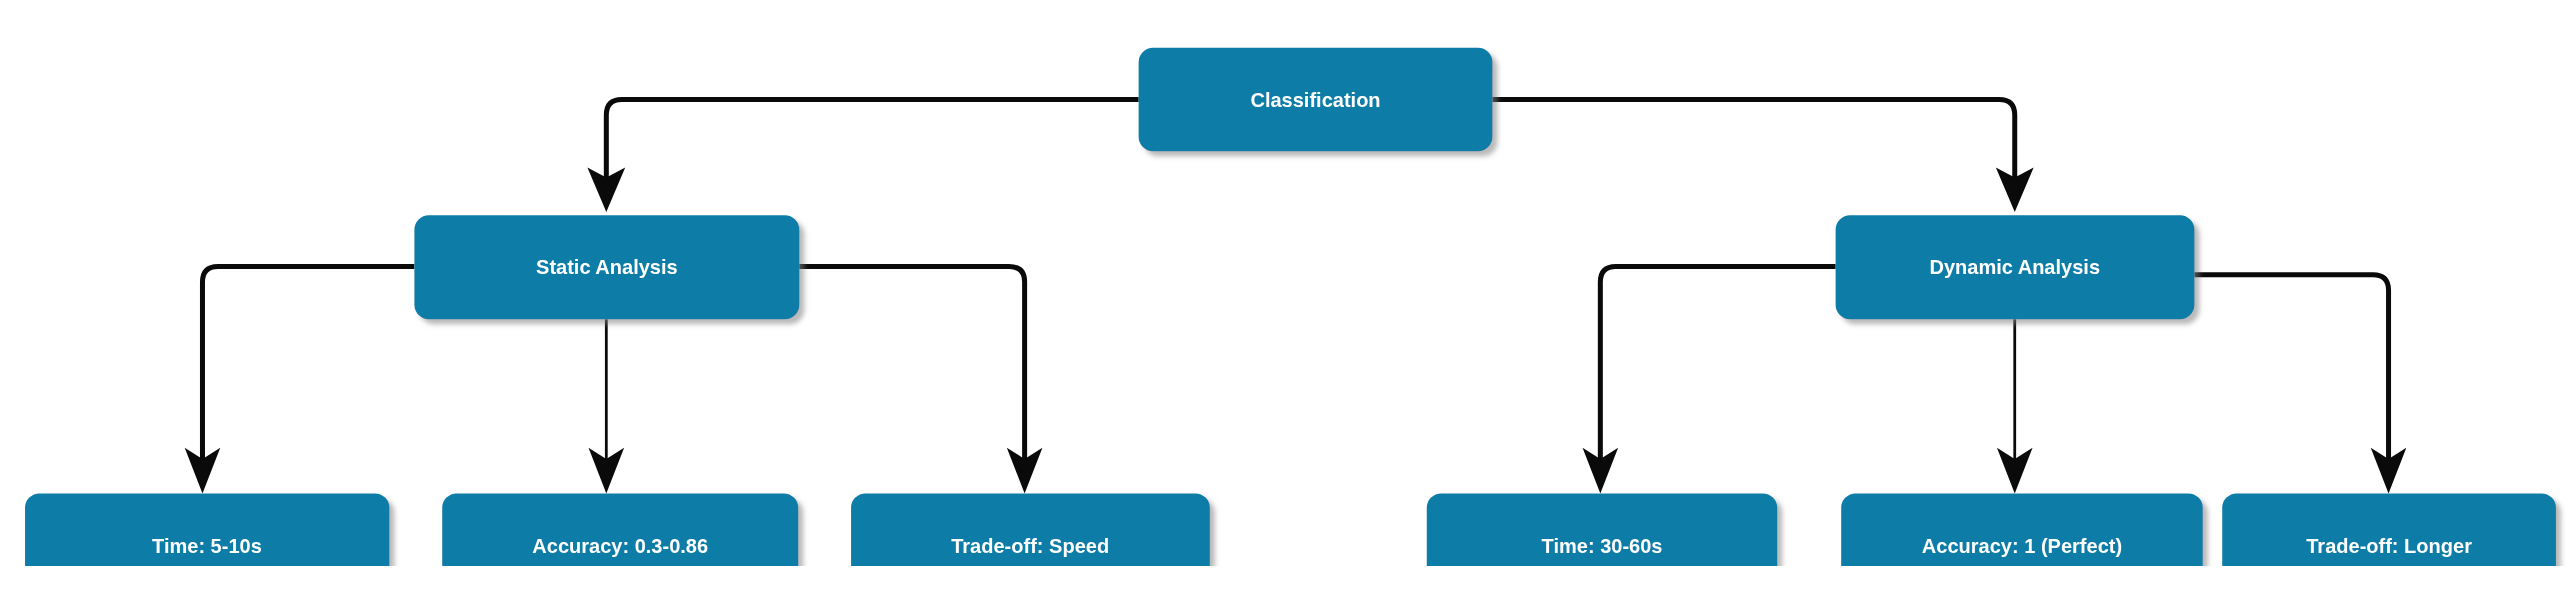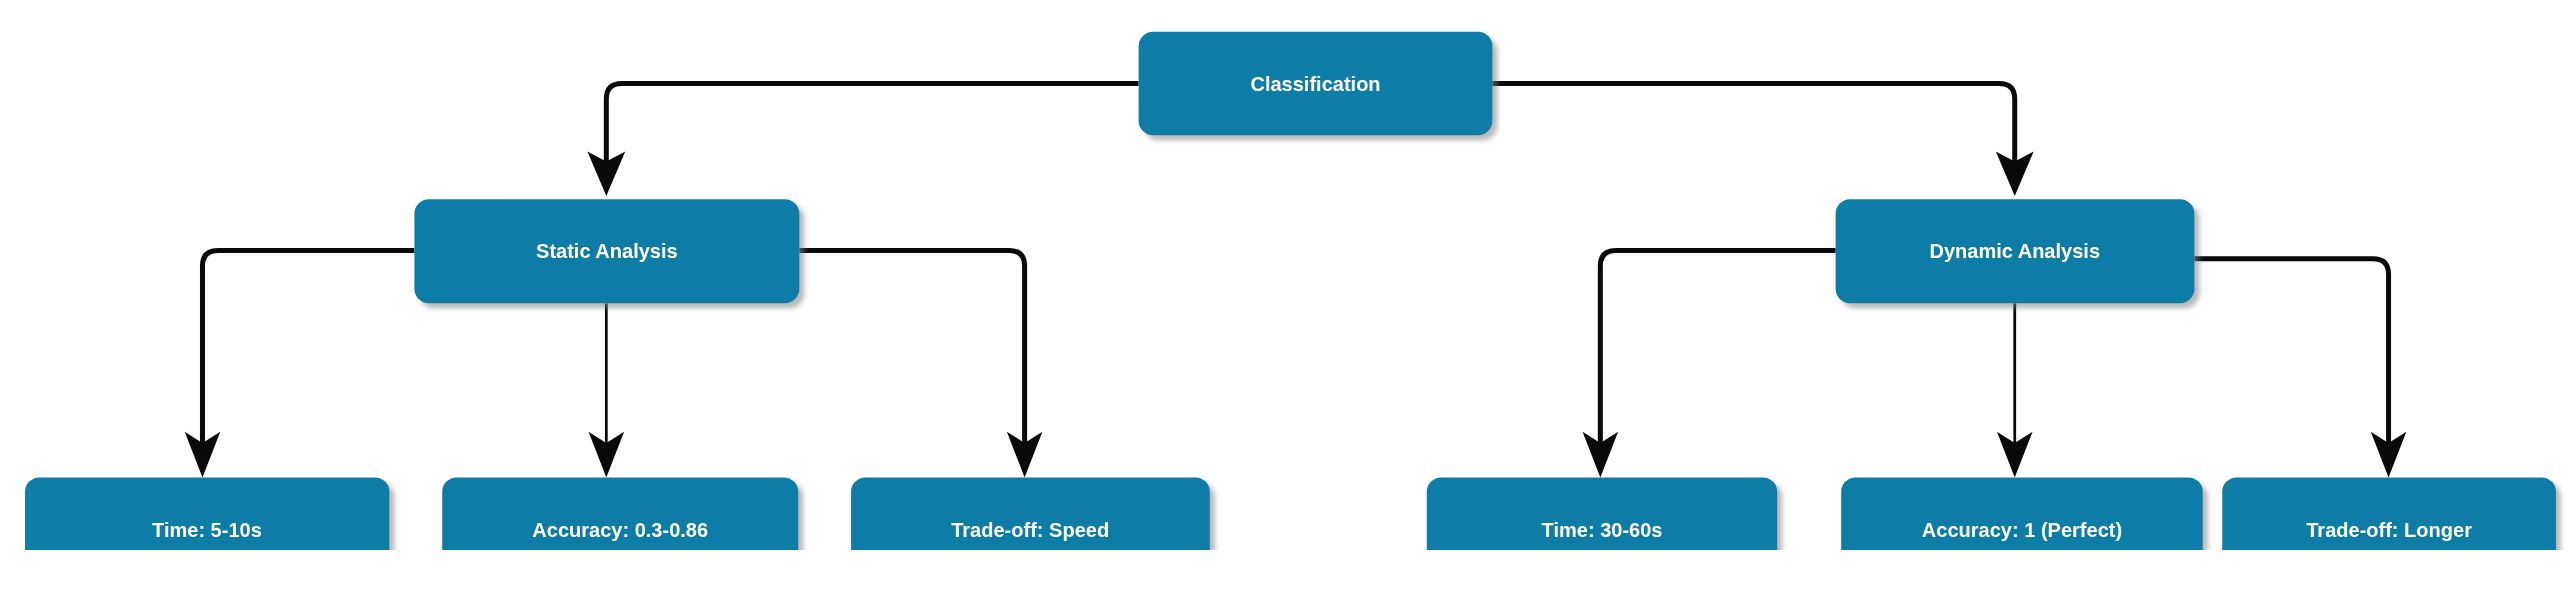--- a/index.html
+++ b/index.html
@@ -9,20 +9,21 @@
   }
   body {
     font-family: "Liberation Sans", sans-serif;
   }
   #diagram-root {
     position: relative;
     width: 2576px;
     height: 550px;
     background: #ffffff;
     overflow: hidden;
+    margin-top: 16px;
   }
   #flowchart-svg {
     position: absolute;
     top: 0;
     left: 0;
     width: 2576px;
     height: 611px;
     display: block;
   }
   .node-rect {

